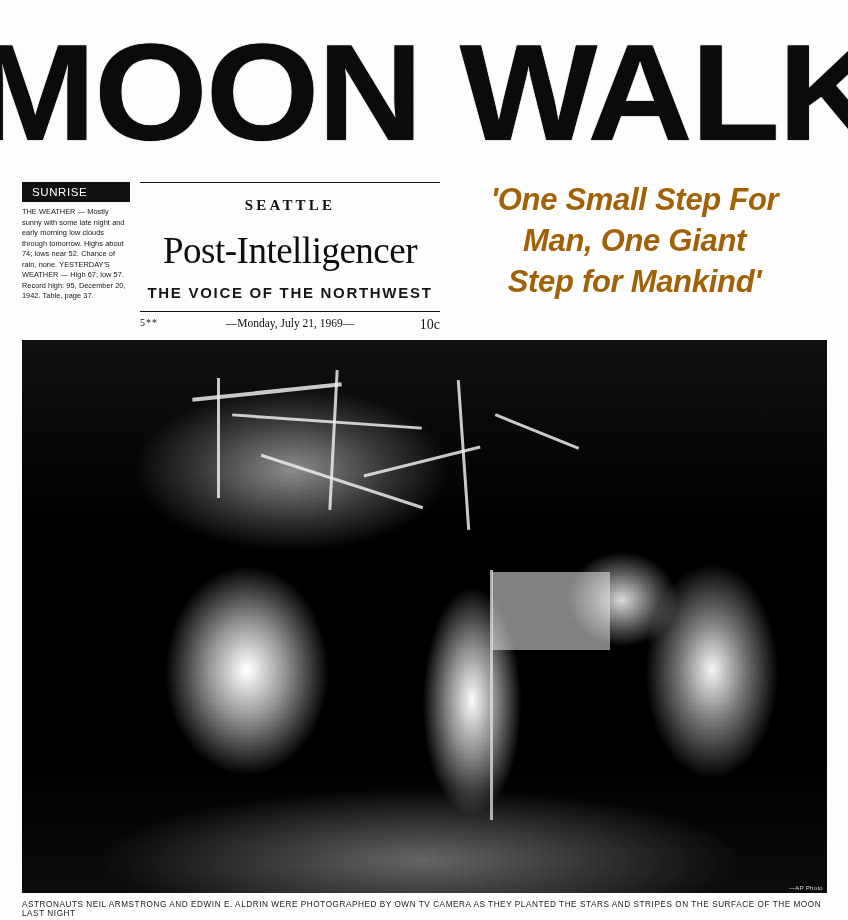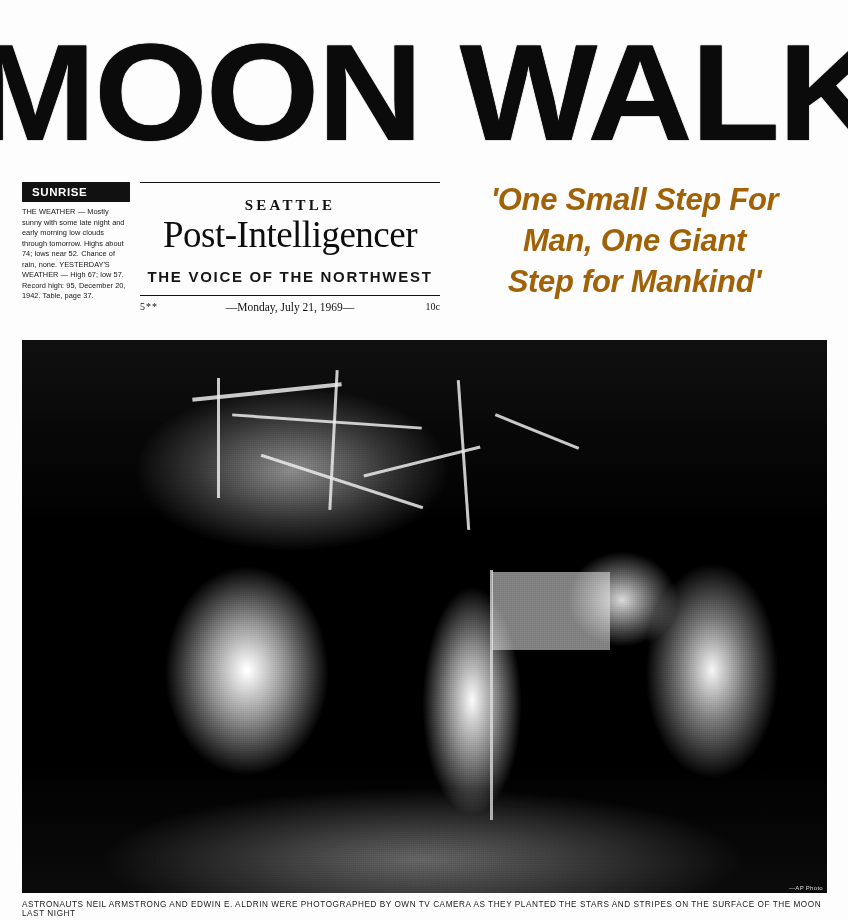--- a/index.html
+++ b/index.html
@@ -57,21 +57,21 @@
   .weather-col {
     position: absolute;
     left: 0;
     top: 0;
     width: 108px;
   }
   .sunrise-badge {
     background: #111;
     color: #fff;
     font-size: 11.5px;
-    font-weight: bold;
+    font-weight: normal;
     letter-spacing: 0.6px;
     padding: 4px 0 4px 10px;
     width: 108px;
     box-sizing: border-box;
   }
   .weather-text {
     margin-top: 5px;
     font-size: 7.4px;
     line-height: 1.42;
     color: #161616;
@@ -98,21 +98,21 @@
     font-weight: bold;
     font-size: 15px;
     letter-spacing: 3.2px;
     color: #111;
   }
   .pi-name {
     font-family: "Liberation Serif", serif;
     font-size: 37px;
     line-height: 1.06;
     color: #0d0d0d;
-    margin-top: 1px;
+    margin-top: 17px;
     letter-spacing: -0.5px;
   }
   .voice {
     font-family: Liberation Sans, sans-serif;
     font-size: 15px;
     font-weight: bold;
     letter-spacing: 1.7px;
     color: #161616;
     margin-top: 14px;
   }
@@ -138,21 +138,21 @@
   }
   .dateline .date {
     display: inline-block;
     width: 300px;
     text-align: center;
   }
   .dateline .price {
     position: absolute;
     right: 0;
     top: 0;
-    font-size: 10px;
+    font-size: 14px;
   }
 
   
   .deck {
     position: absolute;
     left: 420px;
     top: -2px;
     width: 385px;
     text-align: center;
     font-family: "Liberation Sans", sans-serif;

